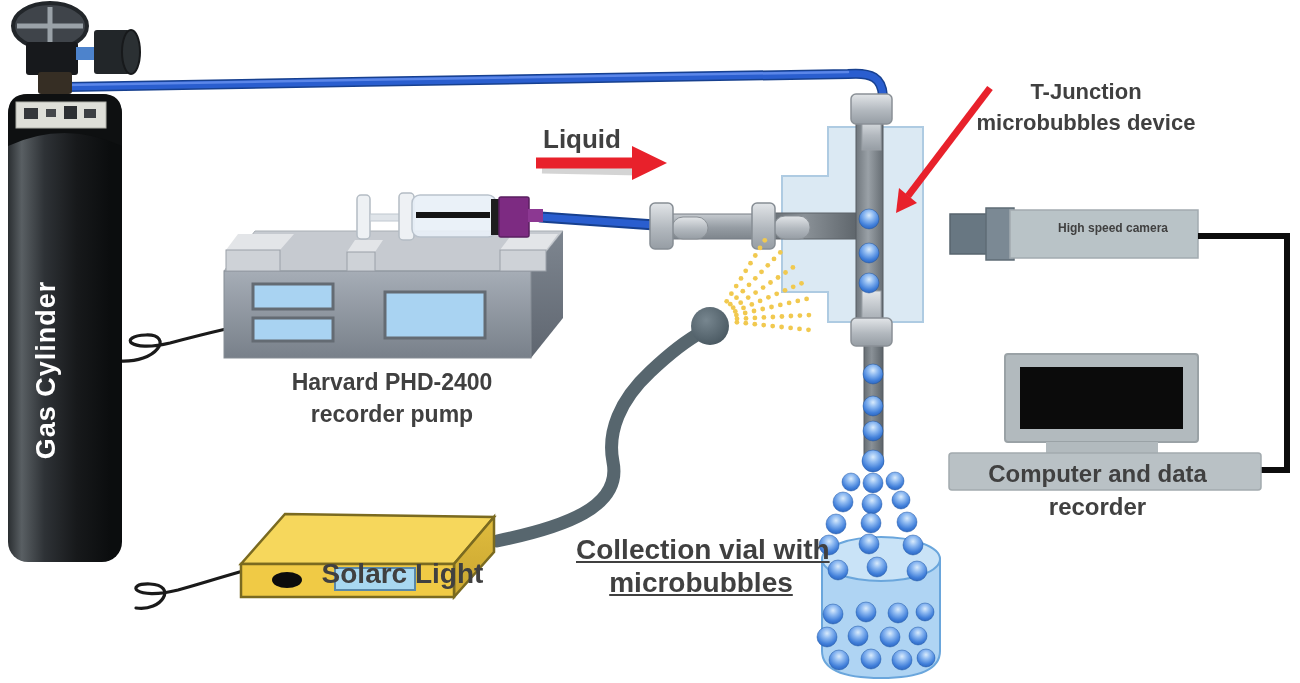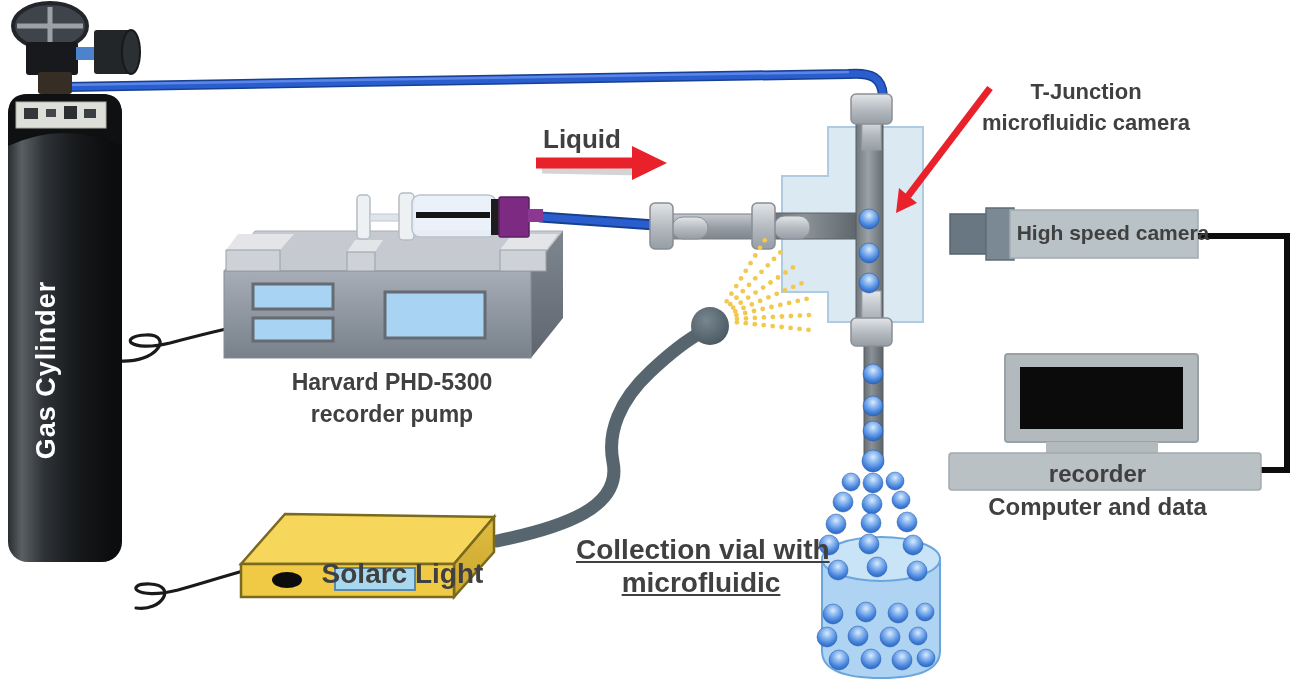--- a/index.html
+++ b/index.html
@@ -15,21 +15,21 @@
   }
   .lbl div { white-space:nowrap; }
   #gas-cylinder-label {
     left:-66px; top:352px; width:230px; height:36px;
     transform:rotate(-90deg); color:#ffffff; font-size:27px; letter-spacing:1px;
     z-index:6;
   }
   #liquid-label   { left:543px;  top:124px; width:110px; font-size:26px; text-align:left; }
   #pump-label     { left:248px;  top:366px; width:288px; font-size:23px; line-height:32px; }
   #tjunction-label{ left:972px;  top:76px;  width:228px; font-size:22px; line-height:31px; }
-  #camera-label   { left:1012px; top:221px; width:202px; font-size:21px; }
+  #camera-label   { left:1012px; top:221px; width:202px; font-size:12px; }
   #computer-label { left:980px;  top:457px; width:235px; font-size:24px; line-height:33px; }
   #solarc-label   { left:320px;  top:518px; width:165px; font-size:28px;margin-top:40px; }
   #vial-label     { left:576px;  top:533px; width:250px; font-size:28px; line-height:33px;text-decoration:underline; }
 </style>
 </head>
 <body>
 
 <div id="scene">
 
 <svg id="art" viewBox="0 0 1300 683" xmlns="http://www.w3.org/2000/svg">
@@ -306,31 +306,31 @@
   </g>
   <g>
     <line x1="990" y1="88" x2="908" y2="196" stroke="#e8212b" stroke-width="7"></line>
     <polygon points="896,213 917,203 899,188" fill="#e8212b"></polygon>
   </g>
 </svg>
 
 <div class="lbl" id="gas-cylinder-label">Gas Cylinder</div>
 <div class="lbl" id="liquid-label">Liquid</div>
 <div class="lbl" id="pump-label">
-  <div>Harvard PHD-5300</div>
+  <div>Harvard PHD-2400</div>
   <div>recorder pump</div>
 </div>
 <div class="lbl" id="tjunction-label">
   <div>T-Junction</div>
-  <div>microfluidic camera</div>
+  <div>microbubbles device</div>
 </div>
 <div class="lbl" id="camera-label">High speed camera</div>
 <div class="lbl" id="computer-label">
+  <div>Computer and data</div>
   <div>recorder</div>
-  <div>Computer and data</div>
 </div>
 <div class="lbl" id="solarc-label">Solarc Light</div>
 <div class="lbl" id="vial-label">
   <div>Collection vial with</div>
-  <div>microfluidic</div>
+  <div>microbubbles</div>
 </div>
 
 </div>
 
 </body></html>

